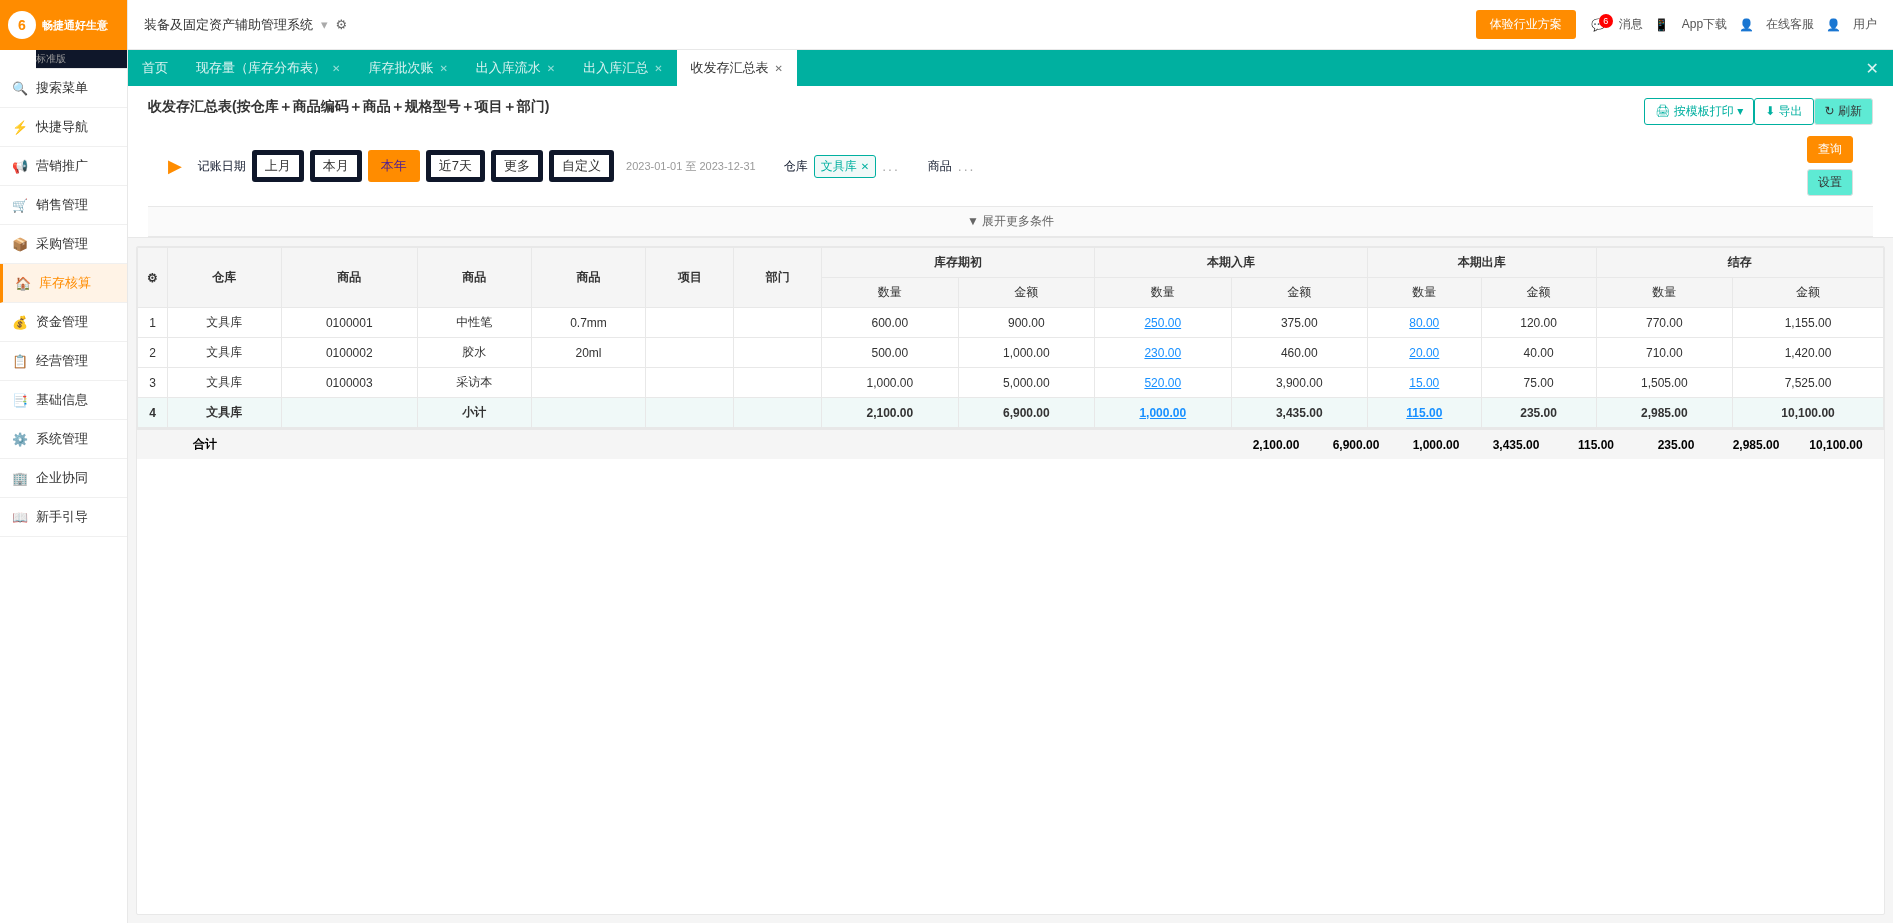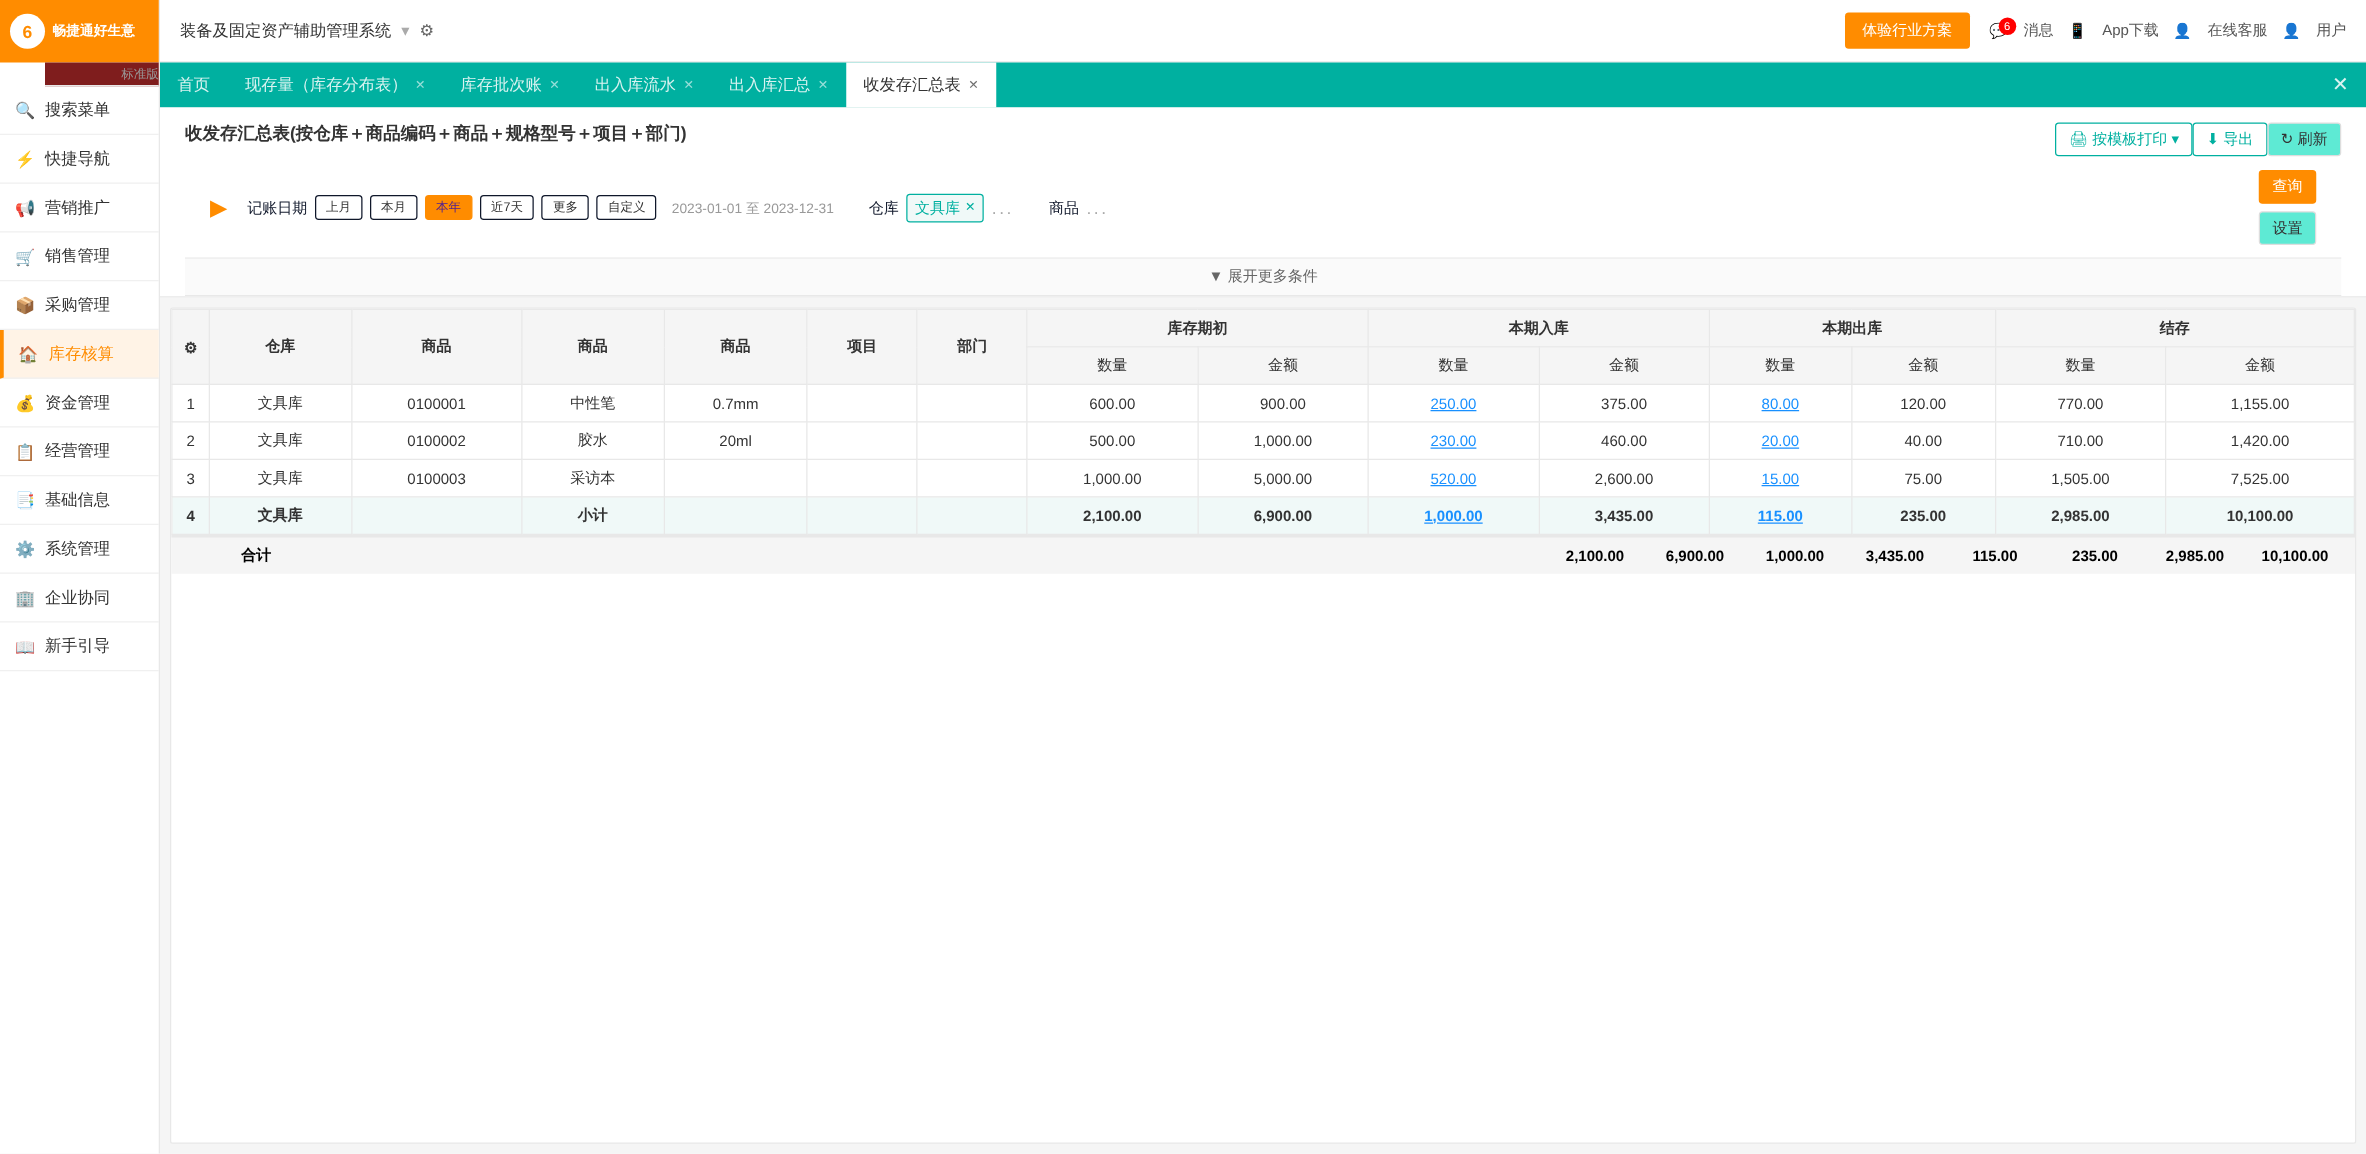--- a/index.html
+++ b/index.html
@@ -32,21 +32,21 @@
       border-radius: 50%;
       display: flex;
       align-items: center;
       justify-content: center;
       color: #ff8c00;
       font-weight: bold;
       font-size: 14px;
       flex-shrink: 0;
     }
     .sidebar-logo .logo-text { font-size: 11px; line-height: 1.3; }
-    .sidebar-badge { background: #7f1d1d; text-align: right; padding: 2px 0; font-size: 10px; color: #999; border-bottom: 1px solid #e8e8e8; margin-left: 36px; }
+    .sidebar-badge { background: #0f172a; text-align: left; padding: 2px 0; font-size: 10px; color: #999; border-bottom: 1px solid #e8e8e8; margin-left: 36px; }
     .sidebar-item {
       display: flex;
       align-items: center;
       gap: 8px;
       padding: 10px 12px;
       cursor: pointer;
       color: #333;
       font-size: 13px;
       border-bottom: 1px solid #f0f0f0;
     }
@@ -142,21 +142,21 @@
       background: #fff;
       padding: 10px 20px;
       display: flex;
       align-items: center;
       gap: 12px;
       flex-wrap: wrap;
       border-bottom: 1px solid #e8e8e8;
     }
     .filter-section { display: flex; align-items: center; gap: 6px; }
     .filter-label { color: #0f172a; font-size: 12px; }
-    .filter-btn { padding: 2px 8px; border: 1px solid #0f172a; background: #fff; border-radius: 3px; cursor: pointer; font-size: 10px; color: #333; }
+    .filter-btn { padding: 2px 8px; border: 5px solid #0f172a; background: #fff; border-radius: 3px; cursor: pointer; font-size: 13px; color: #333; }
     .filter-btn.active { background: #ff8c00; color: #4c1d95; border-color: #ff8c00; }
     .filter-tag {
       display: inline-flex; align-items: center; gap: 4px;
       background: #f0f9f8; border: 1px solid #00b0a0; border-radius: 3px;
       padding: 2px 6px; font-size: 12px; color: #00b0a0;
     }
     .filter-tag .tag-x { cursor: pointer; font-size: 10px; }
     .filter-dots { color: #aaa; cursor: pointer; font-size: 14px; letter-spacing: 2px; }
     .date-range { font-size: 11px; color: #999; }
 
@@ -469,21 +469,21 @@
               <td>3</td>
               <td>文具库</td>
               <td>0100003</td>
               <td>采访本</td>
               <td></td>
               <td></td>
               <td></td>
               <td>1,000.00</td>
               <td>5,000.00</td>
               <td><span class="link-blue">520.00</span></td>
-              <td>2,600.00</td>
+              <td>3,900.00</td>
               <td><span class="link-blue">15.00</span></td>
               <td>75.00</td>
               <td>1,505.00</td>
               <td>7,525.00</td>
             </tr>
             <tr class="subtotal">
               <td>4</td>
               <td style="font-weight: bold;">文具库</td>
               <td></td>
               <td style="font-weight: bold;">小计</td>

